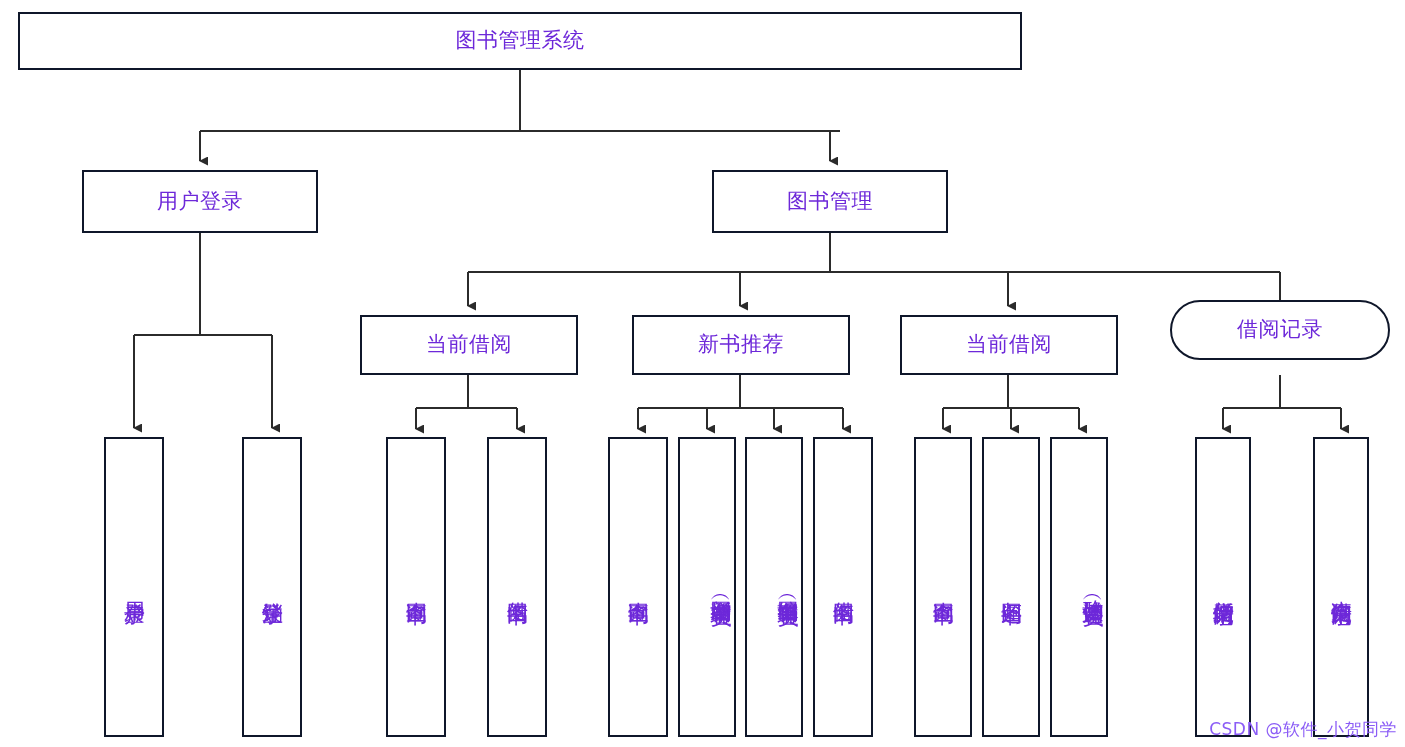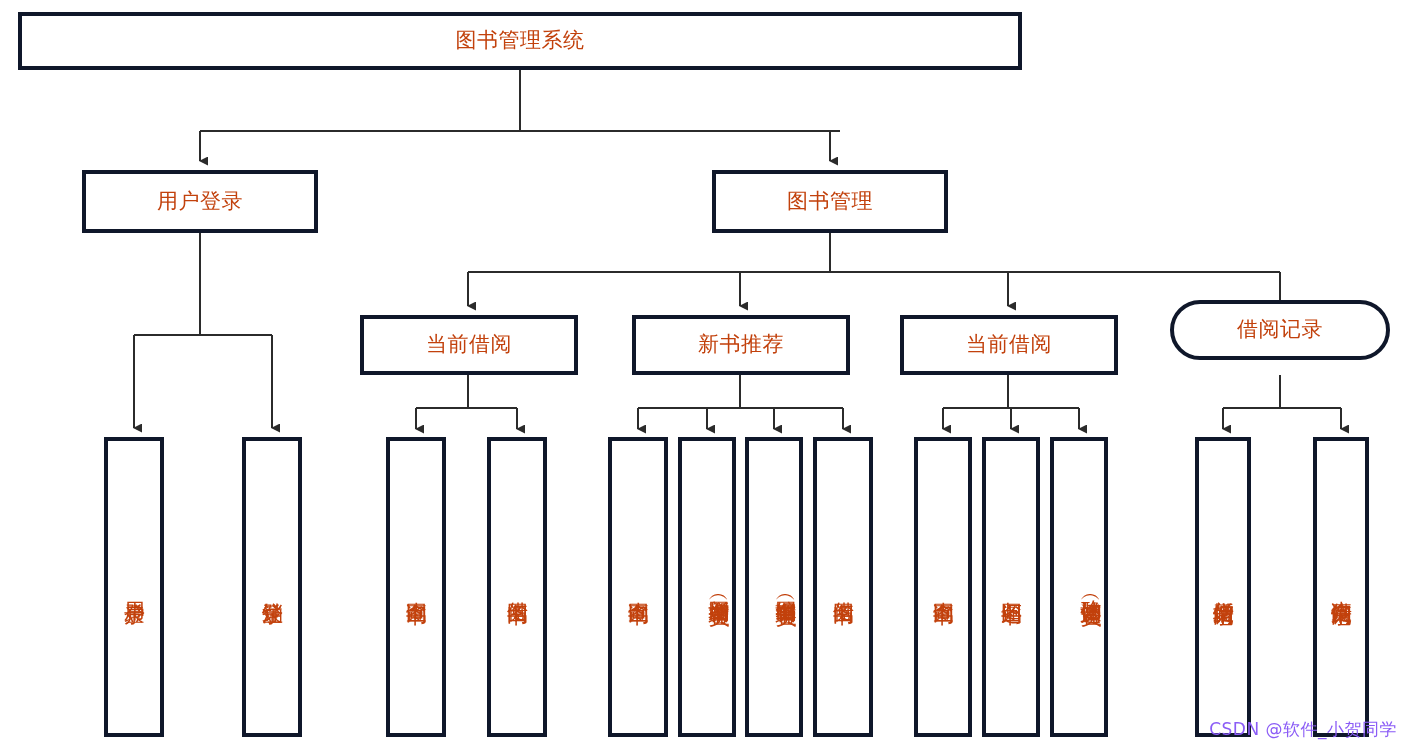--- a/index.html
+++ b/index.html
@@ -22,26 +22,26 @@
     position: absolute;
     left: 0;
     top: 0;
     width: 1405px;
     height: 747px;
     pointer-events: none;
   }
   .node {
     position: absolute;
     box-sizing: border-box;
-    border: 4px solid #0f172a;
+    border: 2px solid #0f172a;
     background: #ffffff;
     display: flex;
     align-items: center;
     justify-content: center;
-    color: #c2410c;
+    color: #6d28d9;
   }
   .node.horiz {
     font-size: 21px;
     line-height: 1.2;
     letter-spacing: 0.5px;
   }
   .node.vert {
     writing-mode: vertical-rl;
     text-orientation: upright;
     font-size: 21px;

